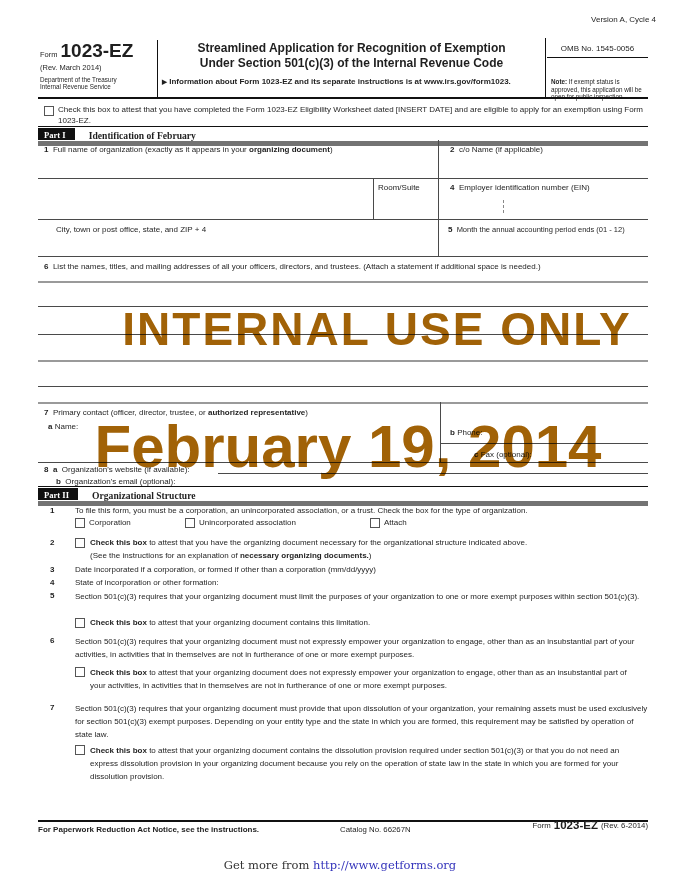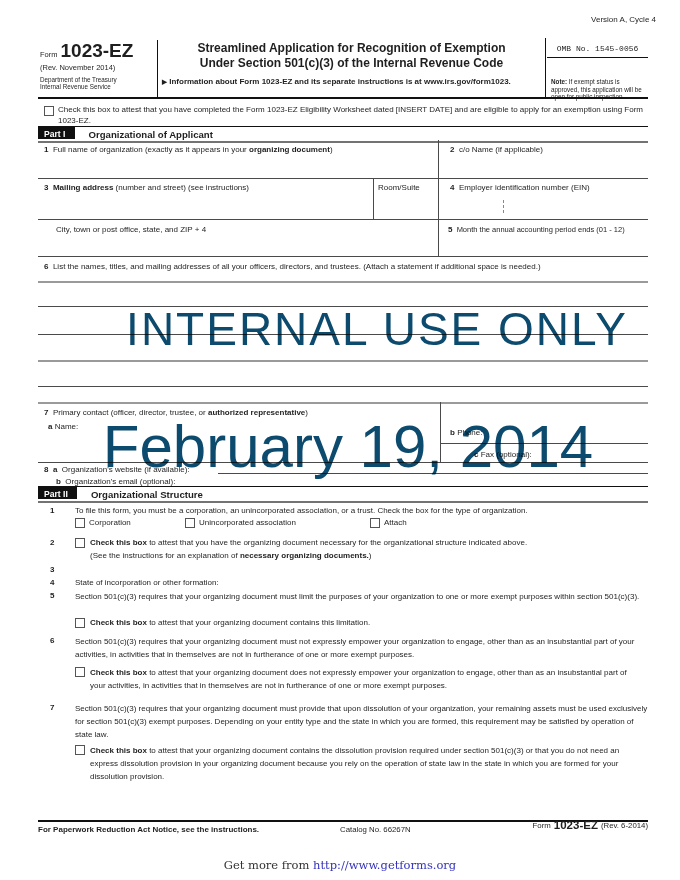--- a/index.html
+++ b/index.html
@@ -10,96 +10,92 @@
   .b{font-weight:bold;}
   .it{}
   .nowrap{white-space:nowrap;}
   .cb{position:absolute;width:8px;height:8px;border:1px solid #555;background:#fff;}
   .hline{position:absolute;border-top:1px solid #4a4a4a;height:0;}
   .hthick{position:absolute;border-top:2.5px solid #9a9a9a;height:0;}
   .hblack{position:absolute;border-top:2.2px solid #111;height:0;}
   .vline{position:absolute;border-left:1px solid #4a4a4a;width:0;}
   .vblack{position:absolute;border-left:1.6px solid #111;width:0;}
   .part-bar{position:absolute;left:38px;width:610px;height:14px;border-top:1.6px solid #111;
-            border-bottom:2px solid #737373;display:flex;align-items:flex-start;}
+            border-bottom:5px solid #737373;display:flex;align-items:center;font-family:Liberation Serif, serif;}
   .part-chip{background:#101010;color:#fff;font-weight:bold;font-size:8.6px;
              padding:2px 9px 0 6px;}
   .part-title{font-weight:bold;font-size:9.6px;padding:2px 0 0 14px;}
-  .wm{position:absolute;color:#0c4a6e;font-weight:normal;white-space:nowrap;z-index:9;
+  .wm{position:absolute;color:#a16207;font-weight:bold;white-space:nowrap;z-index:9;
       pointer-events:none;mix-blend-mode:multiply;transform:translateX(-50%);}
   .lh13{line-height:13px;}
   .fieldarea{position:absolute;}
   .serif{font-family:"DejaVu Serif","Liberation Serif",serif;}
 </style>
 </head>
 <body>
 
 <div class="page">
 
   <div class="abs t" style="top:14px;right:24px;">Version A, Cycle 4</div>
 
   <div class="abs" style="top:38px;left:38px;width:610px;height:59px;">
 
     <div class="abs" style="top:4px;left:2px;width:115px;">
       <div style="display:flex;align-items:flex-end;gap:3px;">
         <span style="font-size:7.5px;">Form</span>
         <span class="b" style="font-size:19px;line-height:17px;">1023-EZ</span>
       </div>
-      <div style="font-size:7.5px;margin-top:4px;">(Rev. November 2014)</div>
+      <div style="font-size:7.5px;margin-top:4px;">(Rev. March 2014)</div>
       <div style="font-size:6.3px;line-height:7px;margin-top:4px;">
         <div>Department of the Treasury</div>
         <div>Internal Revenue Service</div>
       </div>
     </div>
 
     <div class="abs b" style="top:3px;left:122px;width:383px;text-align:center;font-size:12px;line-height:14.5px;">
       <div>Streamlined Application for Recognition of Exemption</div>
       <div>Under Section 501(c)(3) of the Internal Revenue Code</div>
     </div>
     <div class="abs" style="top:39px;left:124px;width:381px;font-size:8px;font-weight:bold;">
       <span style="font-size:6.5px;">▶</span>
       <span>Information about Form 1023-EZ and its separate instructions is at </span><span class="it">www.irs.gov/form1023.</span>
     </div>
 
     <div class="abs" style="top:0;left:509px;width:101px;">
-      <div class="t" style="text-align:center;padding-top:5px;font-family:Liberation Mono, monospace;">OMB No. 1545-0056</div>
+      <div class="t" style="text-align:center;padding-top:5px;">OMB No. 1545-0056</div>
       <div class="abs" style="top:19px;left:0;width:101px;border-top:1.4px solid #111;"></div>
       <div class="it" style="font-size:6.3px;line-height:7.5px;padding:24px 3px 0 4px;">
         <span class="b">Note:</span><span> If exempt status is approved, this application will be open for public inspection.</span>
       </div>
     </div>
 
     <div class="vblack" style="top:2px;left:119px;height:57px;"></div>
     <div class="vblack" style="top:0;left:507px;height:59px;"></div>
   </div>
   <div class="hblack" style="top:97px;left:38px;width:610px;"></div>
 
   <div class="cb" style="top:106px;left:44px;"></div>
   <div class="abs t" style="top:104px;left:58px;width:590px;">Check this box to attest that you have completed the Form 1023-EZ Eligibility Worksheet dated [INSERT DATE] and are eligible to apply for an exemption using Form 1023-EZ.</div>
 
   <div class="part-bar" style="top:126px;">
     <span class="part-chip">Part I</span>
-    <span class="part-title">Organizational of Applicant</span>
+    <span class="part-title">Identification of February</span>
   </div>
 
   <div class="abs t" style="top:144px;left:44px;width:385px;">
     <span class="b">1</span>&nbsp;
     <span>Full name of organization (exactly as it appears in your </span><span class="b">organizing document</span><span>)</span>
   </div>
   <div class="fieldarea" style="top:156px;left:40px;width:395px;height:20px;"></div>
   <div class="abs t" style="top:144px;left:450px;width:195px;">
     <span class="b">2</span>&nbsp;
     <span>c/o Name (if applicable)</span>
   </div>
   <div class="fieldarea" style="top:156px;left:442px;width:204px;height:20px;"></div>
 
-  <div class="abs t" style="top:182px;left:44px;width:322px;">
-    <span class="b">3</span>&nbsp;
-    <span class="b">Mailing address</span><span> (number and street) (see instructions)</span>
-  </div>
   <div class="fieldarea" style="top:194px;left:40px;width:330px;height:22px;"></div>
   <div class="abs t" style="top:182px;left:378px;">Room/Suite</div>
   <div class="fieldarea" style="top:194px;left:375px;width:60px;height:22px;"></div>
   <div class="abs t" style="top:182px;left:450px;width:195px;">
     <span class="b">4</span>&nbsp;
     <span>Employer identification number (EIN)</span>
   </div>
   <div class="abs" style="top:200px;left:503px;height:13px;border-left:1px dashed #888;"></div>
   <div class="fieldarea" style="top:196px;left:442px;width:204px;height:20px;"></div>
 
@@ -179,20 +175,21 @@
   <div class="abs t b" style="top:537px;left:50px;">2</div>
   <div class="cb" style="top:538px;left:75px;"></div>
   <div class="abs t" style="top:537px;left:90px;width:556px;">
     <span class="b">Check this box</span><span> to attest that you have the organizing document necessary for the organizational structure indicated above.</span>
   </div>
   <div class="abs t" style="top:550px;left:90px;width:556px;">
     <span>(See the instructions for an explanation of </span><span class="b">necessary organizing documents.</span><span>)</span>
   </div>
 
   <div class="abs t b" style="top:564px;left:50px;">3</div>
+  <div class="abs t" style="top:564px;left:75px;width:573px;">Date incorporated if a corporation, or formed if other than a corporation (mm/dd/yyyy)</div>
   <div class="fieldarea" style="top:562px;left:420px;width:226px;height:11px;"></div>
 
   <div class="abs t b" style="top:577px;left:50px;">4</div>
   <div class="abs t" style="top:577px;left:75px;width:573px;">State of incorporation or other formation:</div>
   <div class="fieldarea" style="top:575px;left:250px;width:396px;height:11px;"></div>
 
   <div class="abs t b" style="top:590px;left:50px;">5</div>
   <div class="abs t lh13" style="top:590px;left:75px;width:575px;">Section 501(c)(3) requires that your organizing document must limit the purposes of your organization to one or more exempt purposes within section 501(c)(3).</div>
   <div class="cb" style="top:618px;left:75px;"></div>
   <div class="abs t" style="top:617px;left:90px;width:556px;">

